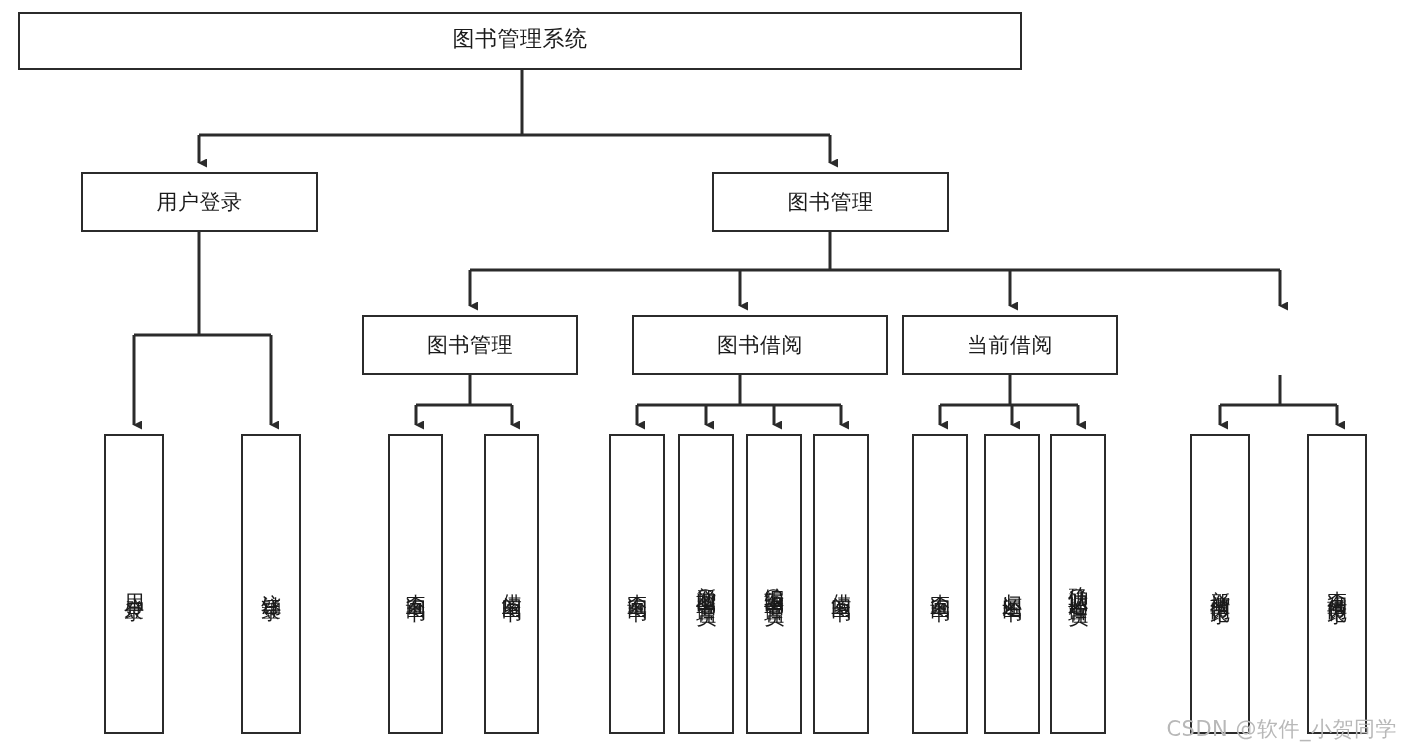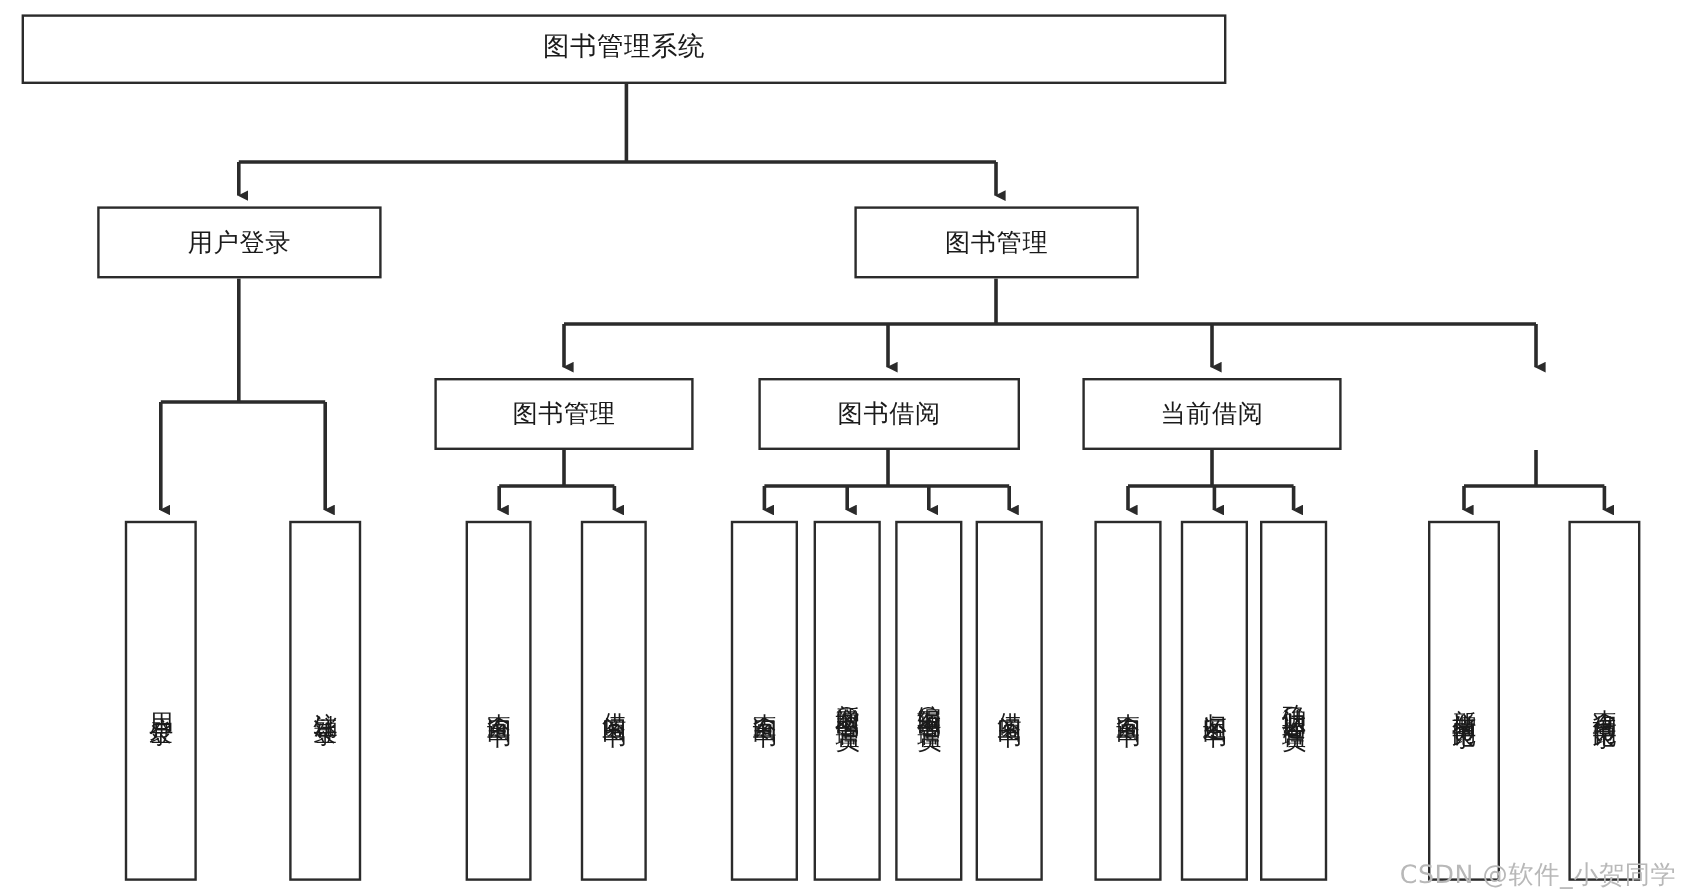--- a/index.html
+++ b/index.html
@@ -127,21 +127,21 @@
   <div class="node level2" style="left: 81px; top: 172px; width: 237px; height: 60px; border-color: rgb(43, 43, 43); background: rgb(255, 255, 255);">
     <span class="node-label" style="color: rgb(26, 26, 26);">用户登录</span>
   </div>
   <div class="node level2" style="left: 712px; top: 172px; width: 237px; height: 60px; border-color: rgb(43, 43, 43); background: rgb(255, 255, 255);">
     <span class="node-label" style="color: rgb(26, 26, 26);">图书管理</span>
   </div>
 
   <div class="node level3" style="left: 362px; top: 315px; width: 216px; height: 60px; border-color: rgb(43, 43, 43); background: rgb(255, 255, 255);">
     <span class="node-label" style="color: rgb(26, 26, 26);">图书管理</span>
   </div>
-  <div class="node level3" style="left: 632px; top: 315px; width: 218px; height: 60px; border-color: rgb(43, 43, 43); background: rgb(255, 255, 255);">
+  <div class="node level3" style="left: 632px; top: 315px; width: 256px; height: 60px; border-color: rgb(43, 43, 43); background: rgb(255, 255, 255);">
     <span class="node-label" style="color: rgb(26, 26, 26);">图书借阅</span>
   </div>
   <div class="node level3" style="left: 902px; top: 315px; width: 216px; height: 60px; border-color: rgb(43, 43, 43); background: rgb(255, 255, 255);">
     <span class="node-label" style="color: rgb(26, 26, 26);">当前借阅</span>
   </div>
 
   <div class="node leaf" style="left: 104px; top: 434px; width: 60px; height: 300px; border-color: rgb(43, 43, 43); background: rgb(255, 255, 255);">
     <span class="node-label" style="color: rgb(26, 26, 26);">用户登录</span>
   </div>
   <div class="node leaf" style="left: 241px; top: 434px; width: 60px; height: 300px; border-color: rgb(43, 43, 43); background: rgb(255, 255, 255);">

